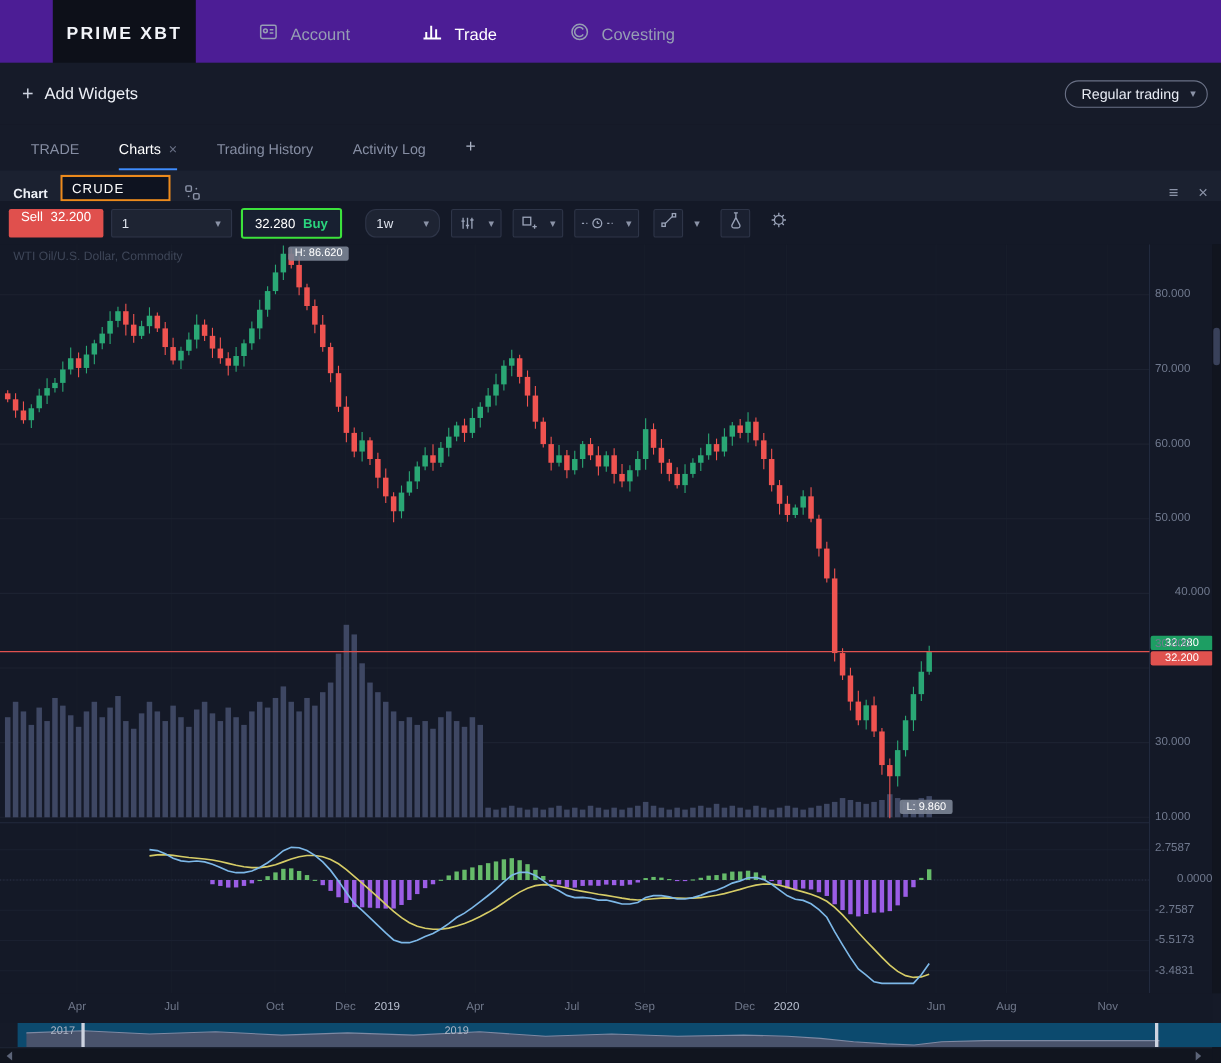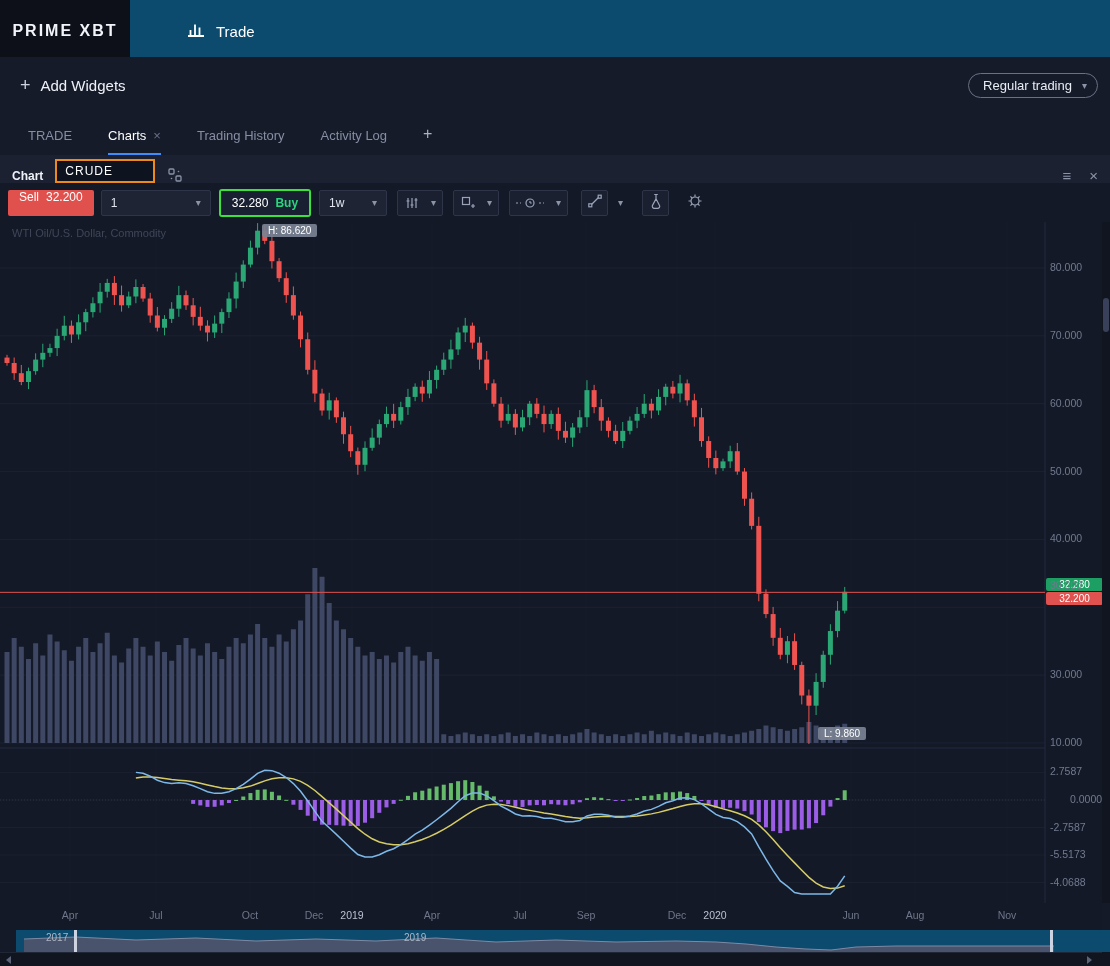--- a/index.html
+++ b/index.html
@@ -1,20 +1,20 @@
 <!DOCTYPE html>
 <html><head>
 <meta charset="utf-8">
 <style>
   html,body{margin:0;padding:0;background:#0d1019;}
   *{box-sizing:border-box;}
   .screen{position:relative;width:1110px;height:966px;background:#151a28;overflow:hidden;
           font-family:"Liberation Sans",sans-serif;color:#dfe4ee;}
   
-  .topnav{position:absolute;top:0;left:0;right:0;height:63px;background:#0c4a6e;display:flex;border-bottom:1px solid #0b0e15;}
+  .topnav{position:absolute;top:0;left:0;right:0;height:63px;background:#4c1d95;display:flex;border-bottom:1px solid #0b0e15;padding-left:48px;}
   .logo{width:130px;display:flex;align-items:center;justify-content:center;font-weight:bold;font-size:16px;
         letter-spacing:2px;color:#f2f4f9;background:#0d1019;}
   .nav-items{display:flex;margin-left:24px;}
   .nav-item{display:flex;align-items:center;gap:11px;padding:0 33px;font-size:15px;color:#969eb4;cursor:pointer;}
   .nav-item svg{stroke:#969eb4;fill:none;stroke-width:1.4;}
   .nav-item.active{color:#ffffff;box-shadow:inset 0 -3px 0 #19c2d1;}
   .nav-item.active svg{stroke:#ffffff;}
   
   .widgets-row{position:absolute;top:57px;left:0;right:0;height:56px;background:#161b29;display:flex;
                align-items:center;justify-content:space-between;padding:0 18px 0 20px;}
@@ -47,21 +47,21 @@
   .btn-sell{background:#e0504d;color:#fff;font-size:12px;border-radius:2px;display:flex;
             gap:7px;padding:0 11px;height:26px;cursor:pointer;white-space:nowrap;}
   .select{background:#1e2433;border:1px solid #2e3548;border-radius:2px;height:26px;display:flex;
           align-items:center;justify-content:space-between;padding:0 9px;font-size:12px;color:#dfe4ee;cursor:pointer;}
   .sel-qty{width:110px;margin-left:7px;}
   .buy-wrap{border:2px solid #3ce23c;border-radius:3px;margin-left:8px;}
   .btn-buy{background:#182031;height:24px;display:flex;align-items:center;gap:7px;padding:0 11px;
            font-size:12px;cursor:pointer;white-space:nowrap;}
   .buy-price{color:#ffffff;}
   .buy-label{color:#2bd57e;font-weight:bold;}
-  .sel-tf{width:68px;margin-left:8px;}
+  .sel-tf{width:68px;margin-left:21px;border-radius:10px;}
   .icon-group{margin-left:10px;display:flex;border:1px solid #2e3548;border-radius:2px;height:26px;
               align-items:center;background:#1a2030;cursor:pointer;}
   .ig-icon{width:27px;display:flex;align-items:center;justify-content:center;}
   .ig-icon svg{stroke:#9aa3b8;fill:none;stroke-width:1.2;}
   .ig-caret{width:17px;text-align:center;}
   .tool-sq{margin-left:13px;width:27px;height:26px;border:1px solid #2e3548;border-radius:2px;display:flex;
            align-items:center;justify-content:center;background:#1a2030;cursor:pointer;}
   .tool-sq svg{stroke:#9aa3b8;fill:none;stroke-width:1.2;}
   .tool-plain{margin-left:12px;width:27px;height:26px;display:flex;align-items:center;justify-content:center;cursor:pointer;}
   .tool-plain svg{stroke:#9aa3b8;fill:none;stroke-width:1.2;}
@@ -93,27 +93,46 @@
   .corner{position:absolute;top:952px;right:0;width:8px;height:14px;background:#11151f;}
 </style>
 </head>
 <body>
 
 <div class="screen">
 
   <div class="topnav">
     <div class="logo">PRIME XBT</div>
     <div class="nav-items">
+      <div class="nav-item">
+        <span>
+          <svg width="18" height="18" viewBox="0 0 18 18">
+              <rect x="2" y="3" width="14" height="12" rx="1.5"></rect>
+              <circle cx="6.3" cy="8" r="1.7"></circle>
+              <path d="M10.2 7h3.3M10.2 10h3.3"></path>
+            </svg>
+        </span>
+        <span>Account</span>
+      </div>
       <div class="nav-item active">
         <span>
           <svg width="18" height="18" viewBox="0 0 18 18">
               <path d="M3.5 15V9M8 15V3.5M12.5 15V6.5M17 15H1" stroke-width="1.8"></path>
             </svg>
         </span>
         <span>Trade</span>
+      </div>
+      <div class="nav-item">
+        <span>
+          <svg width="18" height="18" viewBox="0 0 18 18">
+              <circle cx="9" cy="9" r="7"></circle>
+              <path d="M12.2 6.8A4.2 4.2 0 1 0 12.2 11.2"></path>
+            </svg>
+        </span>
+        <span>Covesting</span>
       </div>
     </div>
   </div>
 
   <div class="widgets-row">
     <div class="add-widgets">
       <span class="plus-glyph">+</span>
       <span>Add Widgets</span>
     </div>
     <div class="mode-pill">
@@ -722,29 +741,29 @@
       </svg>
     <div class="watermark">WTI Oil/U.S. Dollar, Commodity</div>
     <div class="hl-badge" style="top:224px;left:262px">H: 86.620</div>
     <div class="hl-badge" style="top:727px;left:818px">L: 9.860</div>
     <div class="price-badge badge-buy">32.280</div>
     <div class="price-badge badge-sell">32.200</div>
   <div class="ytick" style="top: 261px;">80.000</div>
       <div class="ytick" style="top: 328.857px;">70.000</div>
       <div class="ytick" style="top: 396.714px;">60.000</div>
       <div class="ytick" style="top: 464.571px;">50.000</div>
-      <div class="ytick" style="top: 532.428px;">40.000</div>
+      <div class="ytick" style="top: 532.428px; margin-left: 18px;">40.000</div>
       <div class="ytick" style="top: 579px;">30.000</div>
       <div class="ytick" style="top: 668.142px;">30.000</div>
       <div class="ytick" style="top: 735.999px;">10.000</div>
       <div class="ytick" style="top: 765.499px;">2.7587</div>
       <div class="ytick" style="top: 793px; padding-left: 20px;">0.0000</div>
       <div class="ytick" style="top: 820.501px;">-2.7587</div>
       <div class="ytick" style="top: 848.002px;">-5.5173</div>
-      <div class="ytick" style="top: 875.503px;">-4.0688</div>
+      <div class="ytick" style="top: 875.503px;">-3.4831</div>
     </div>
 
   <div id="xaxis">
       <div class="xlab" style="left: 70px;">Apr</div>
       <div class="xlab" style="left: 156px;">Jul</div>
       <div class="xlab" style="left: 250px;">Oct</div>
       <div class="xlab" style="left: 314px;">Dec</div>
       <div class="xlab major" style="left: 352px;">2019</div>
       <div class="xlab" style="left: 432px;">Apr</div>
       <div class="xlab" style="left: 520px;">Jul</div>

